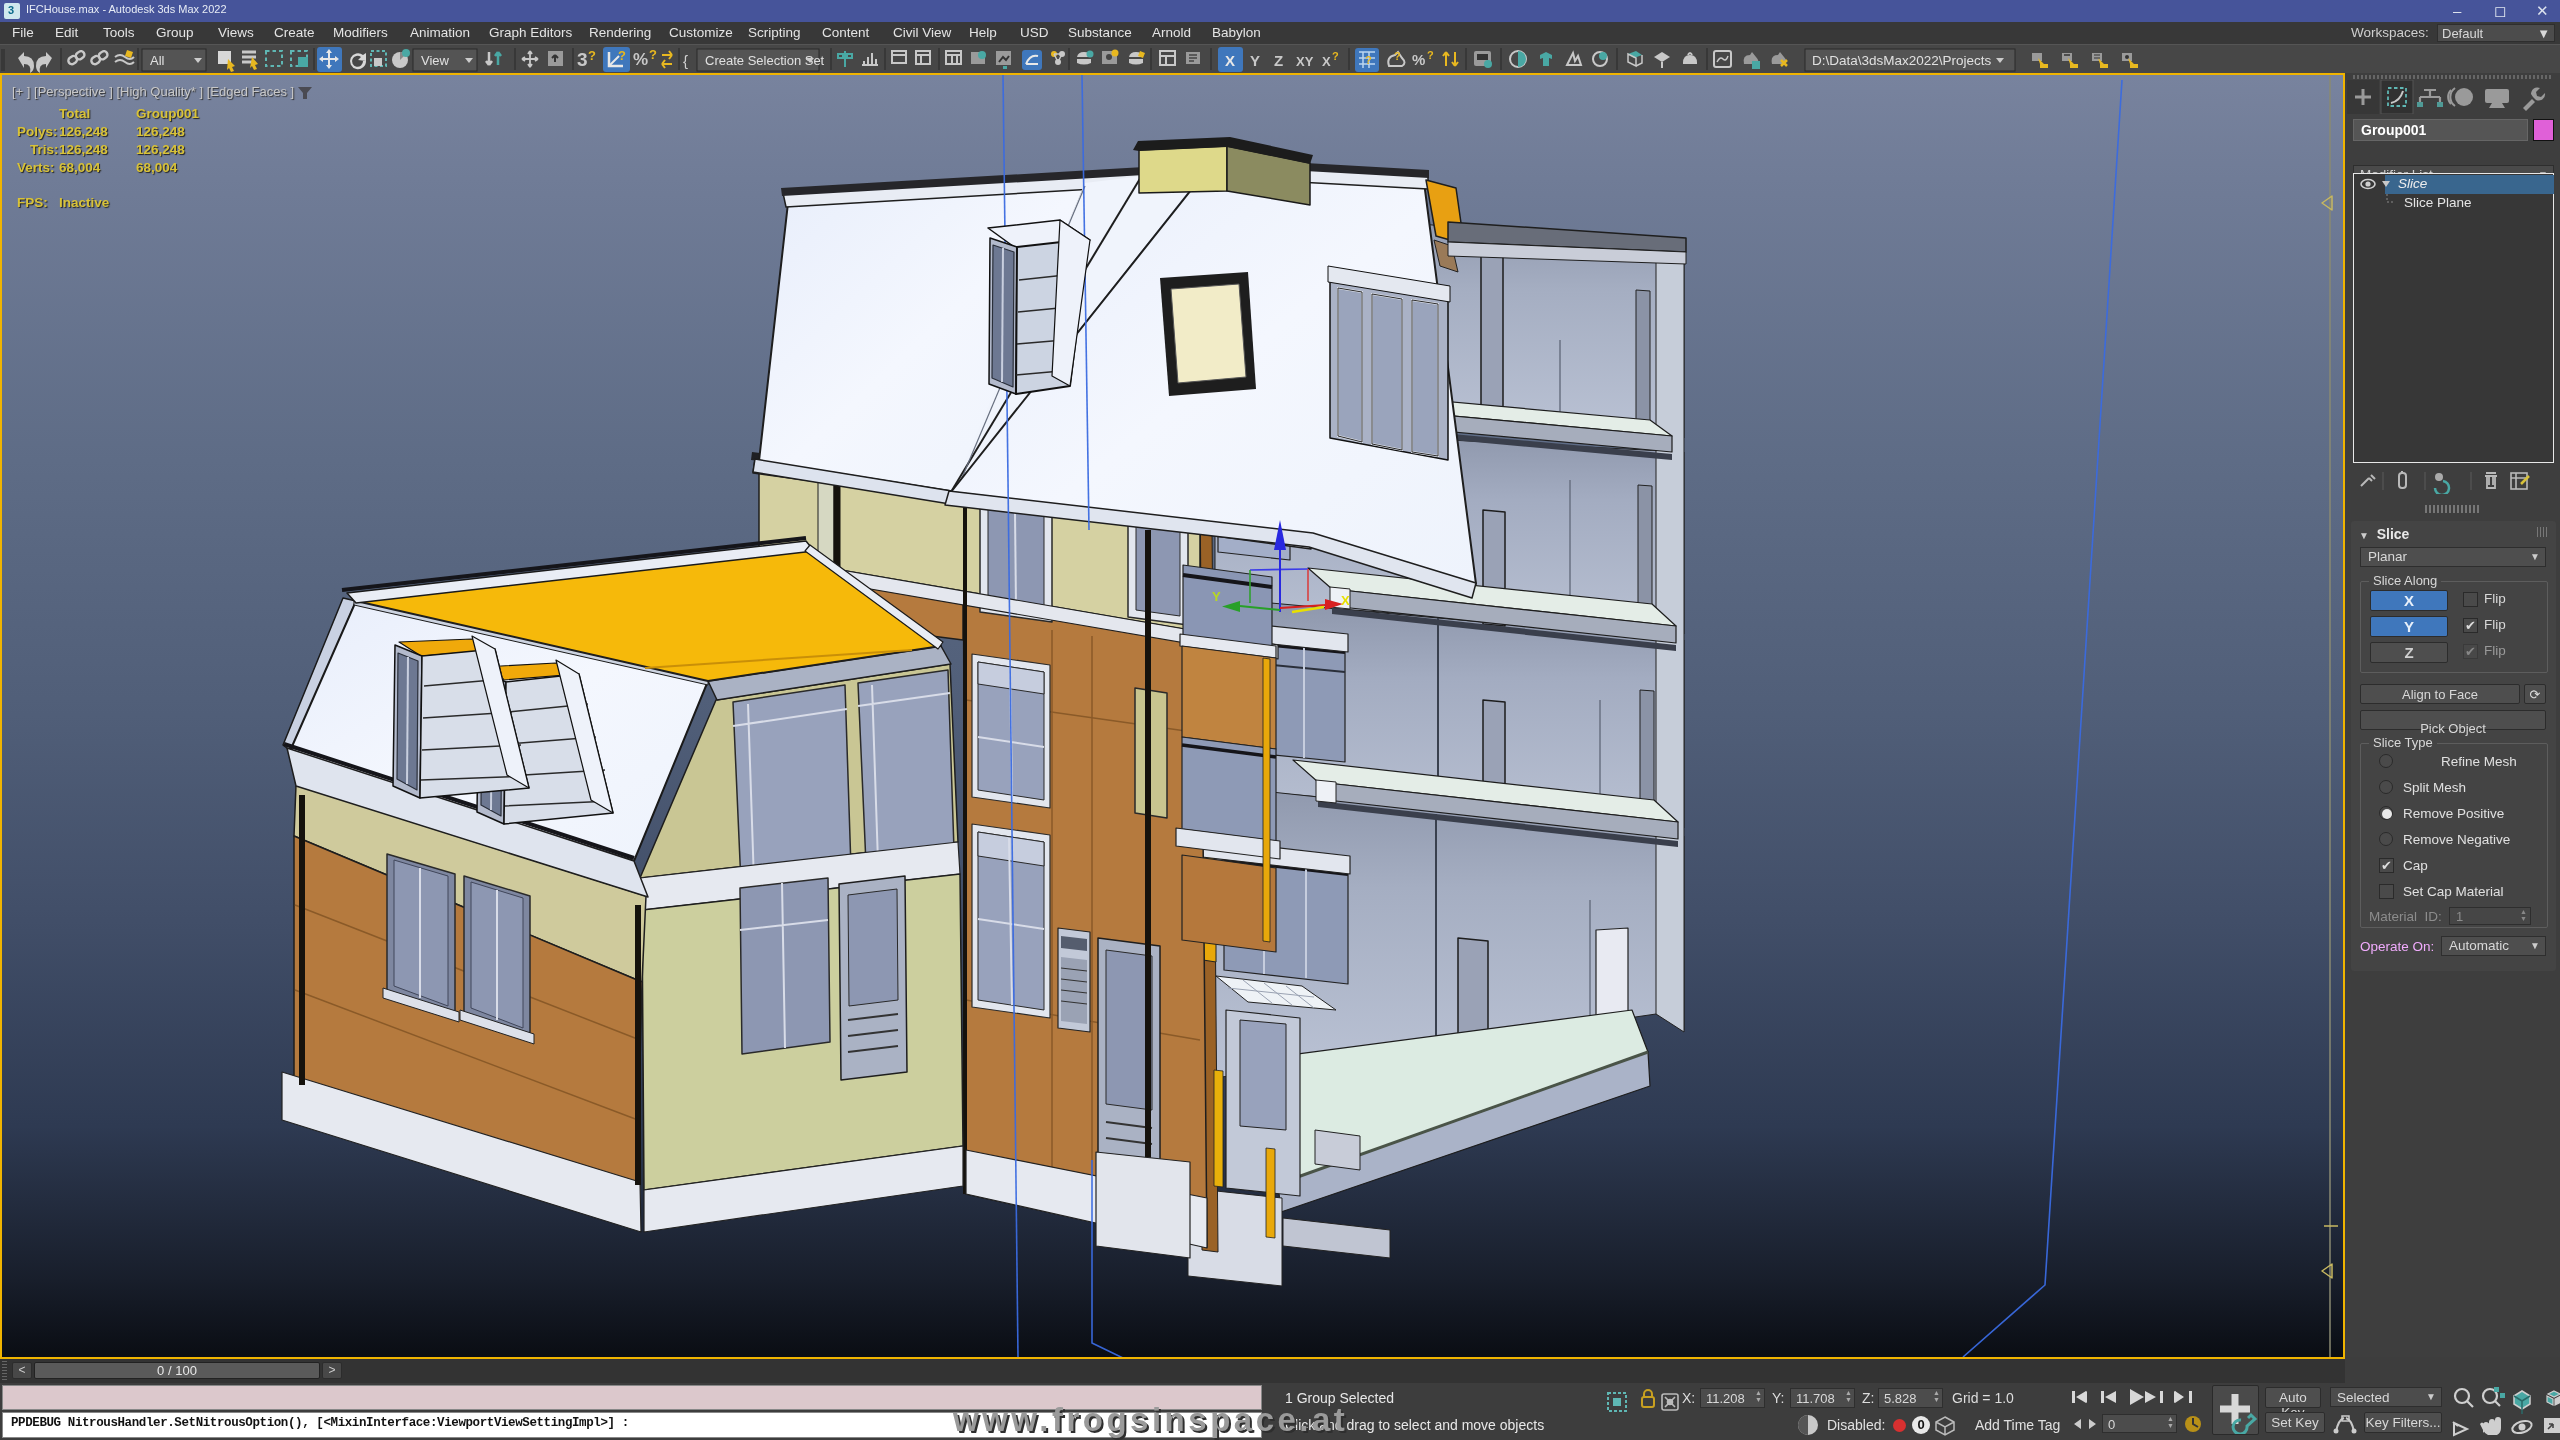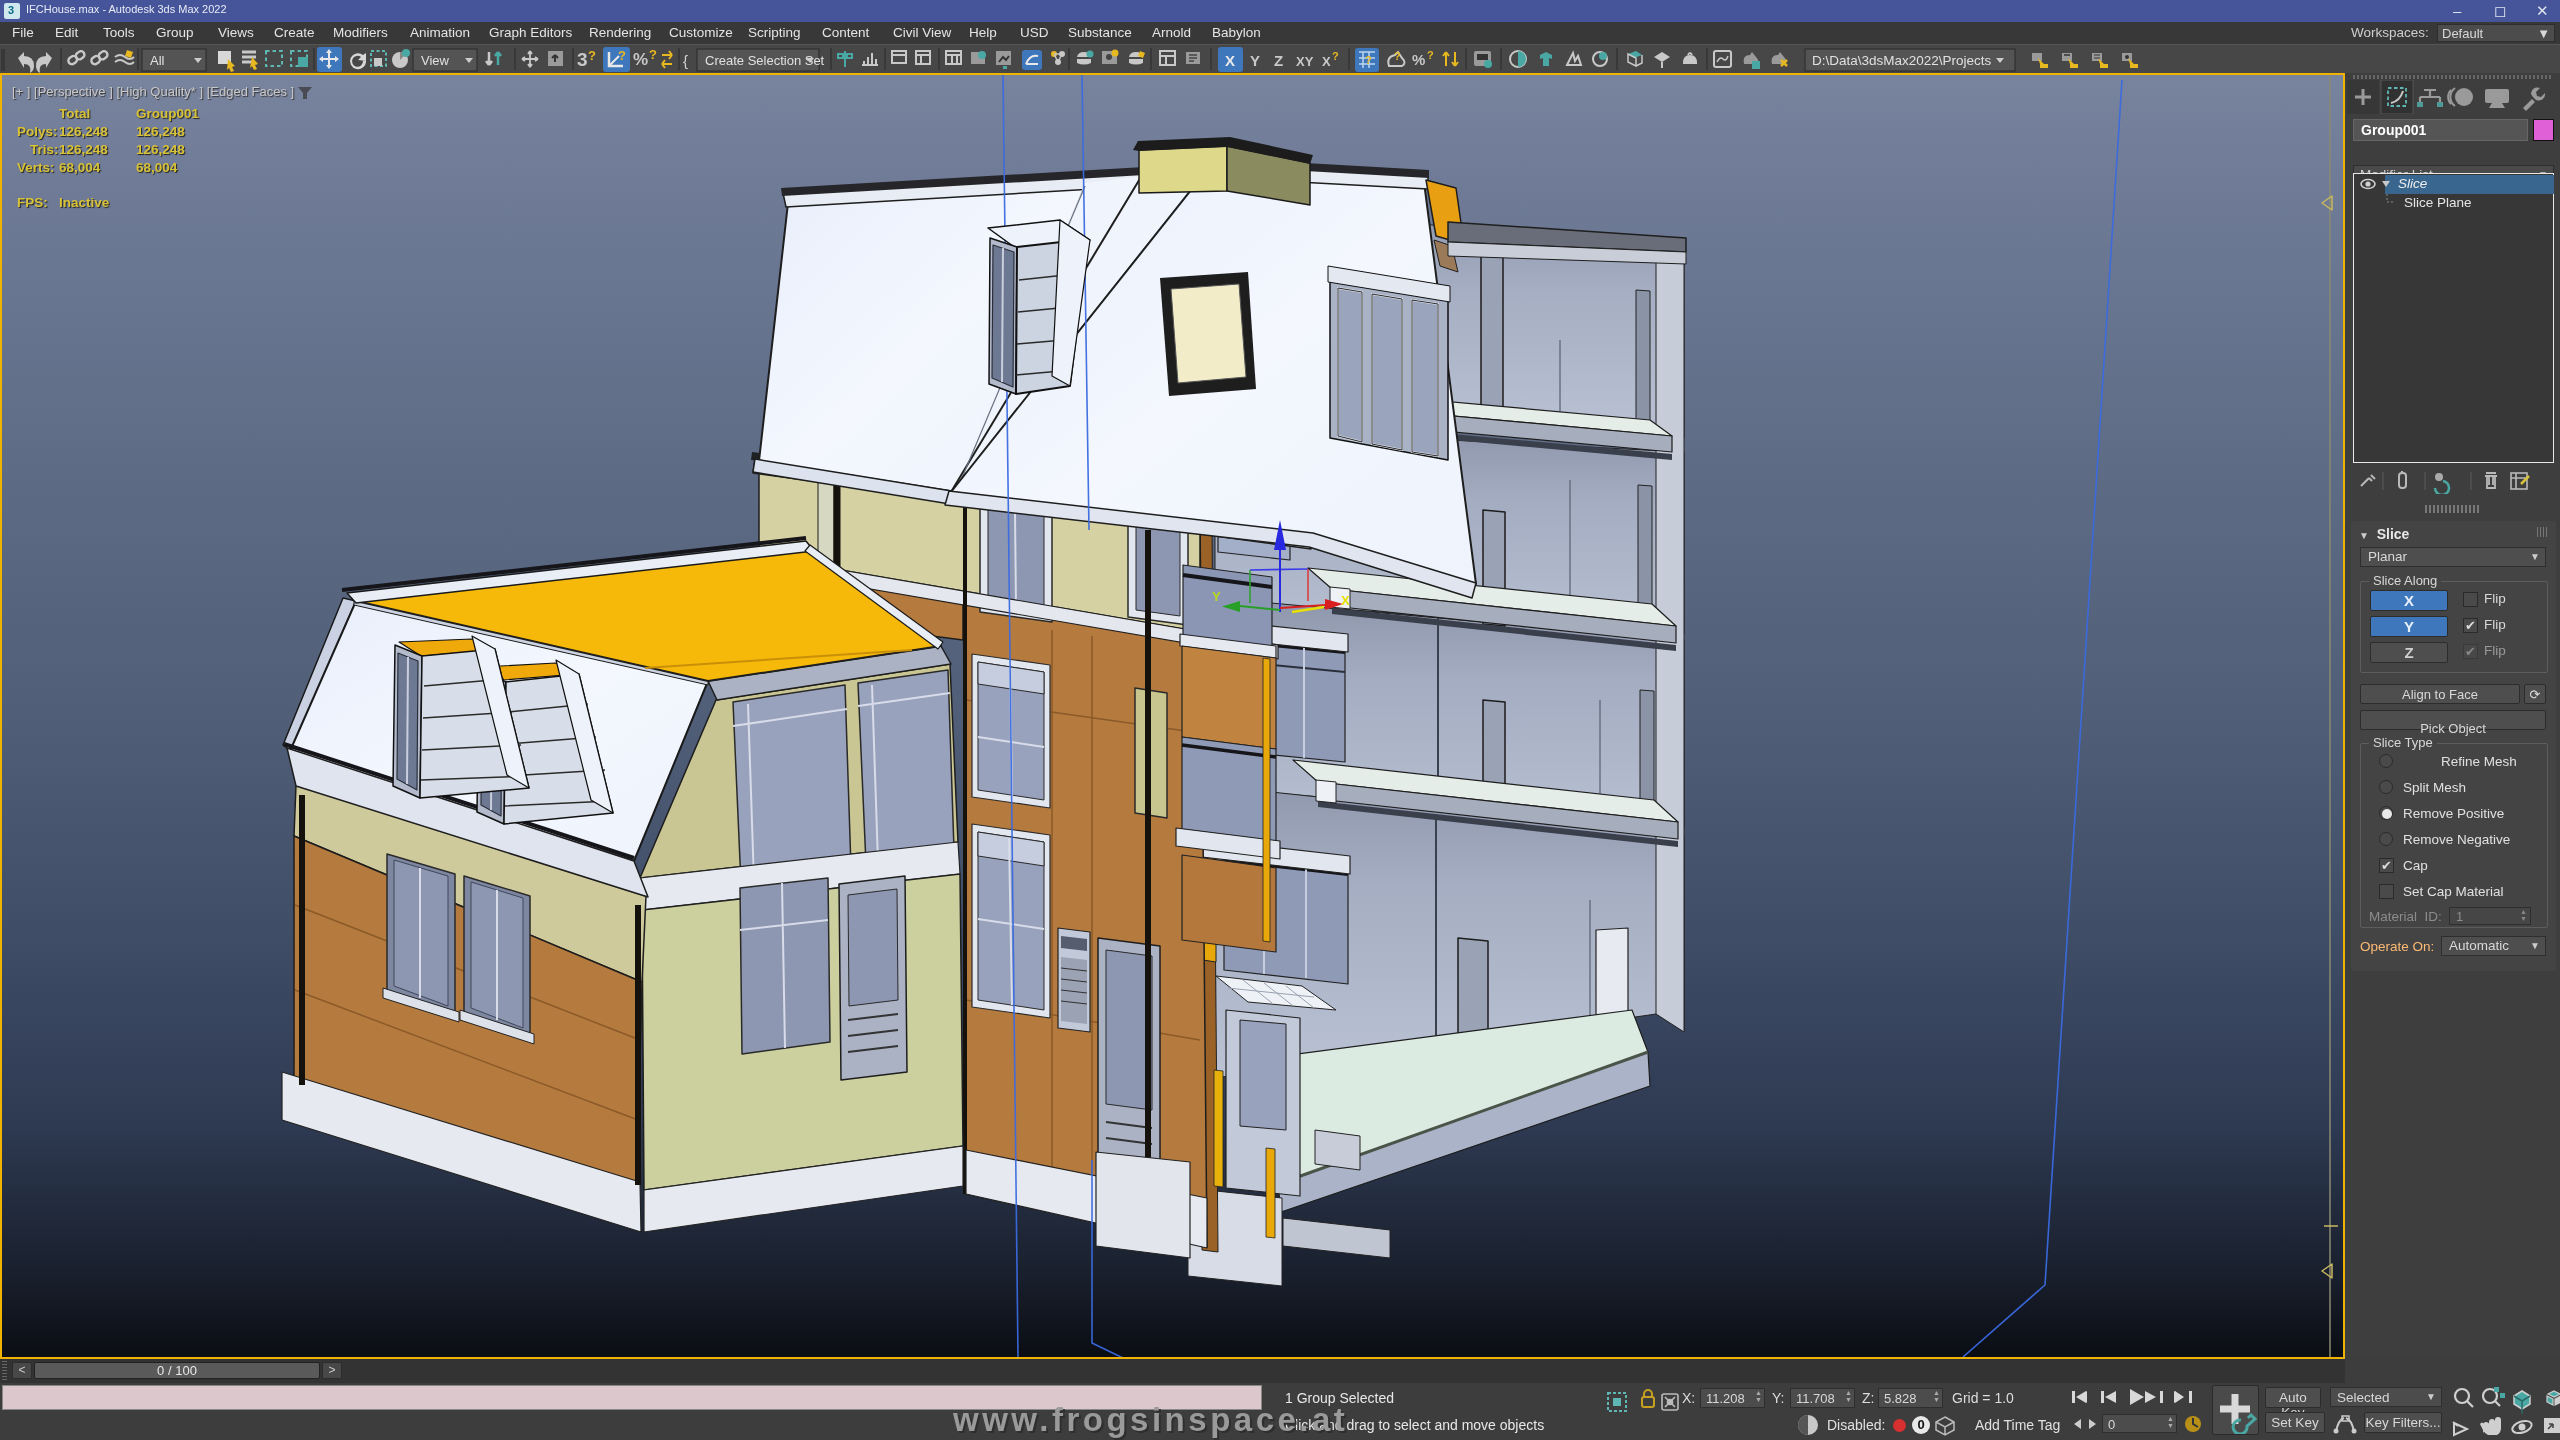--- a/index.html
+++ b/index.html
@@ -741,36 +741,39 @@
       <div class="abs" style="left:18px;top:114px;width:15px;height:15px;background:#4a4a4a;border:1px solid #2a2a2a;color:#ddd;font-size:13px;text-align:center;line-height:14px;">✔</div>
       <div class="abs" style="left:42px;top:114px;color:#e0e0e0;font-size:13.5px;">Cap</div>
       <div class="abs" style="left:18px;top:140px;width:15px;height:15px;background:#4a4a4a;border:1px solid #2a2a2a;"></div>
       <div class="abs" style="left:42px;top:140px;color:#e0e0e0;font-size:13.5px;">Set Cap Material</div>
       <div class="abs" style="left:8px;top:165px;color:#8c8c8c;font-size:13.5px;">Material&nbsp; ID:</div>
       <div class="fld" style="left:88px;top:163px;width:82px;height:18px;background:#464646;color:#8c8c8c;">
         <span style="position:absolute;left:6px;top:1px;font-size:13px;">1</span>
         <span style="position:absolute;right:3px;top:0px;font-size:7px;color:#888;">▲<br>▼</span>
       </div>
     </div>
-    <div class="abs" style="left:9px;top:418px;color:#fdba74;font-size:13.5px;">Operate On:</div>
+    <div class="abs" style="left:9px;top:418px;color:#f0abfc;font-size:13.5px;">Operate On:</div>
     <div class="fld" style="left:90px;top:415px;width:105px;height:20px;background:#4e4e4e;">
       <span style="position:absolute;left:7px;top:1px;font-size:13.5px;color:#d8d8d8;">Automatic</span>
       <span style="position:absolute;right:5px;top:3px;font-size:10px;color:#ccc;">▼</span>
     </div>
   </div>
 </div>
 <div id="timeline">
   <div class="abs" style="left:2px;top:2px;width:6px;height:20px;background:repeating-linear-gradient(#666 0 1px,#333 1px 3px);width:5px;"></div>
   <div class="btn3" style="left:12px;top:3px;width:20px;height:17px;background:#484848;color:#ccc;font-size:12px;">&lt;</div>
   <div class="btn3" style="left:34px;top:3px;width:286px;height:17px;background:#5a5a5a;border:1px solid #222;color:#e8e8e8;font-size:13px;">0 / 100</div>
   <div class="btn3" style="left:322px;top:3px;width:20px;height:17px;background:#484848;color:#ccc;font-size:12px;">&gt;</div>
 </div>
 <div id="statusbar">
 
   <div class="abs" style="left:2px;top:2px;width:1260px;height:25px;background:#dcc8cc;border:1px solid #888;"></div>
+  <div class="abs" style="left:2px;top:29px;width:1260px;height:26px;background:#ffffff;border:1px solid #888;">
+    <span style="position:absolute;left:8px;top:3px;font-family:'Liberation Mono',monospace;font-size:12.5px;font-weight:bold;letter-spacing:-0.4px;color:#111;">PPDEBUG NitrousHandler.SetNitrousOption(), [&lt;MixinInterface:ViewportViewSettingImpl&gt;] :</span>
+  </div>
   <div class="abs" style="left:1285px;top:7px;color:#e8e8e8;font-size:14px;">1 Group Selected</div>
   <div class="abs" style="left:1285px;top:34px;color:#e8e8e8;font-size:14px;">Click and drag to select and move objects</div>
   <div class="abs" style="left:953px;top:18px;color:#9a9a9a;font-size:33px;font-weight:bold;text-shadow:2px 2px 0 #2e2e2e;letter-spacing:3.5px;">www.frogsinspace.at</div>
 
   <svg class="abs" style="left:1600px;top:2px;" width="120" height="52" xmlns="http://www.w3.org/2000/svg">
     <rect x="8" y="8" width="18" height="18" fill="none" stroke="#5fb7b4" stroke-width="2" stroke-dasharray="3 2"></rect>
     <rect x="13" y="13" width="8" height="8" fill="#5fb7b4"></rect>
     <rect x="42" y="12" width="12" height="10" rx="2" fill="none" stroke="#c8a020" stroke-width="2"></rect>
     <path d="M44 12 v-3 a4 4 0 0 1 8 0 v3" stroke="#c8a020" stroke-width="2" fill="none"></path>
     <g stroke="#bbb" stroke-width="1.6" fill="none">

